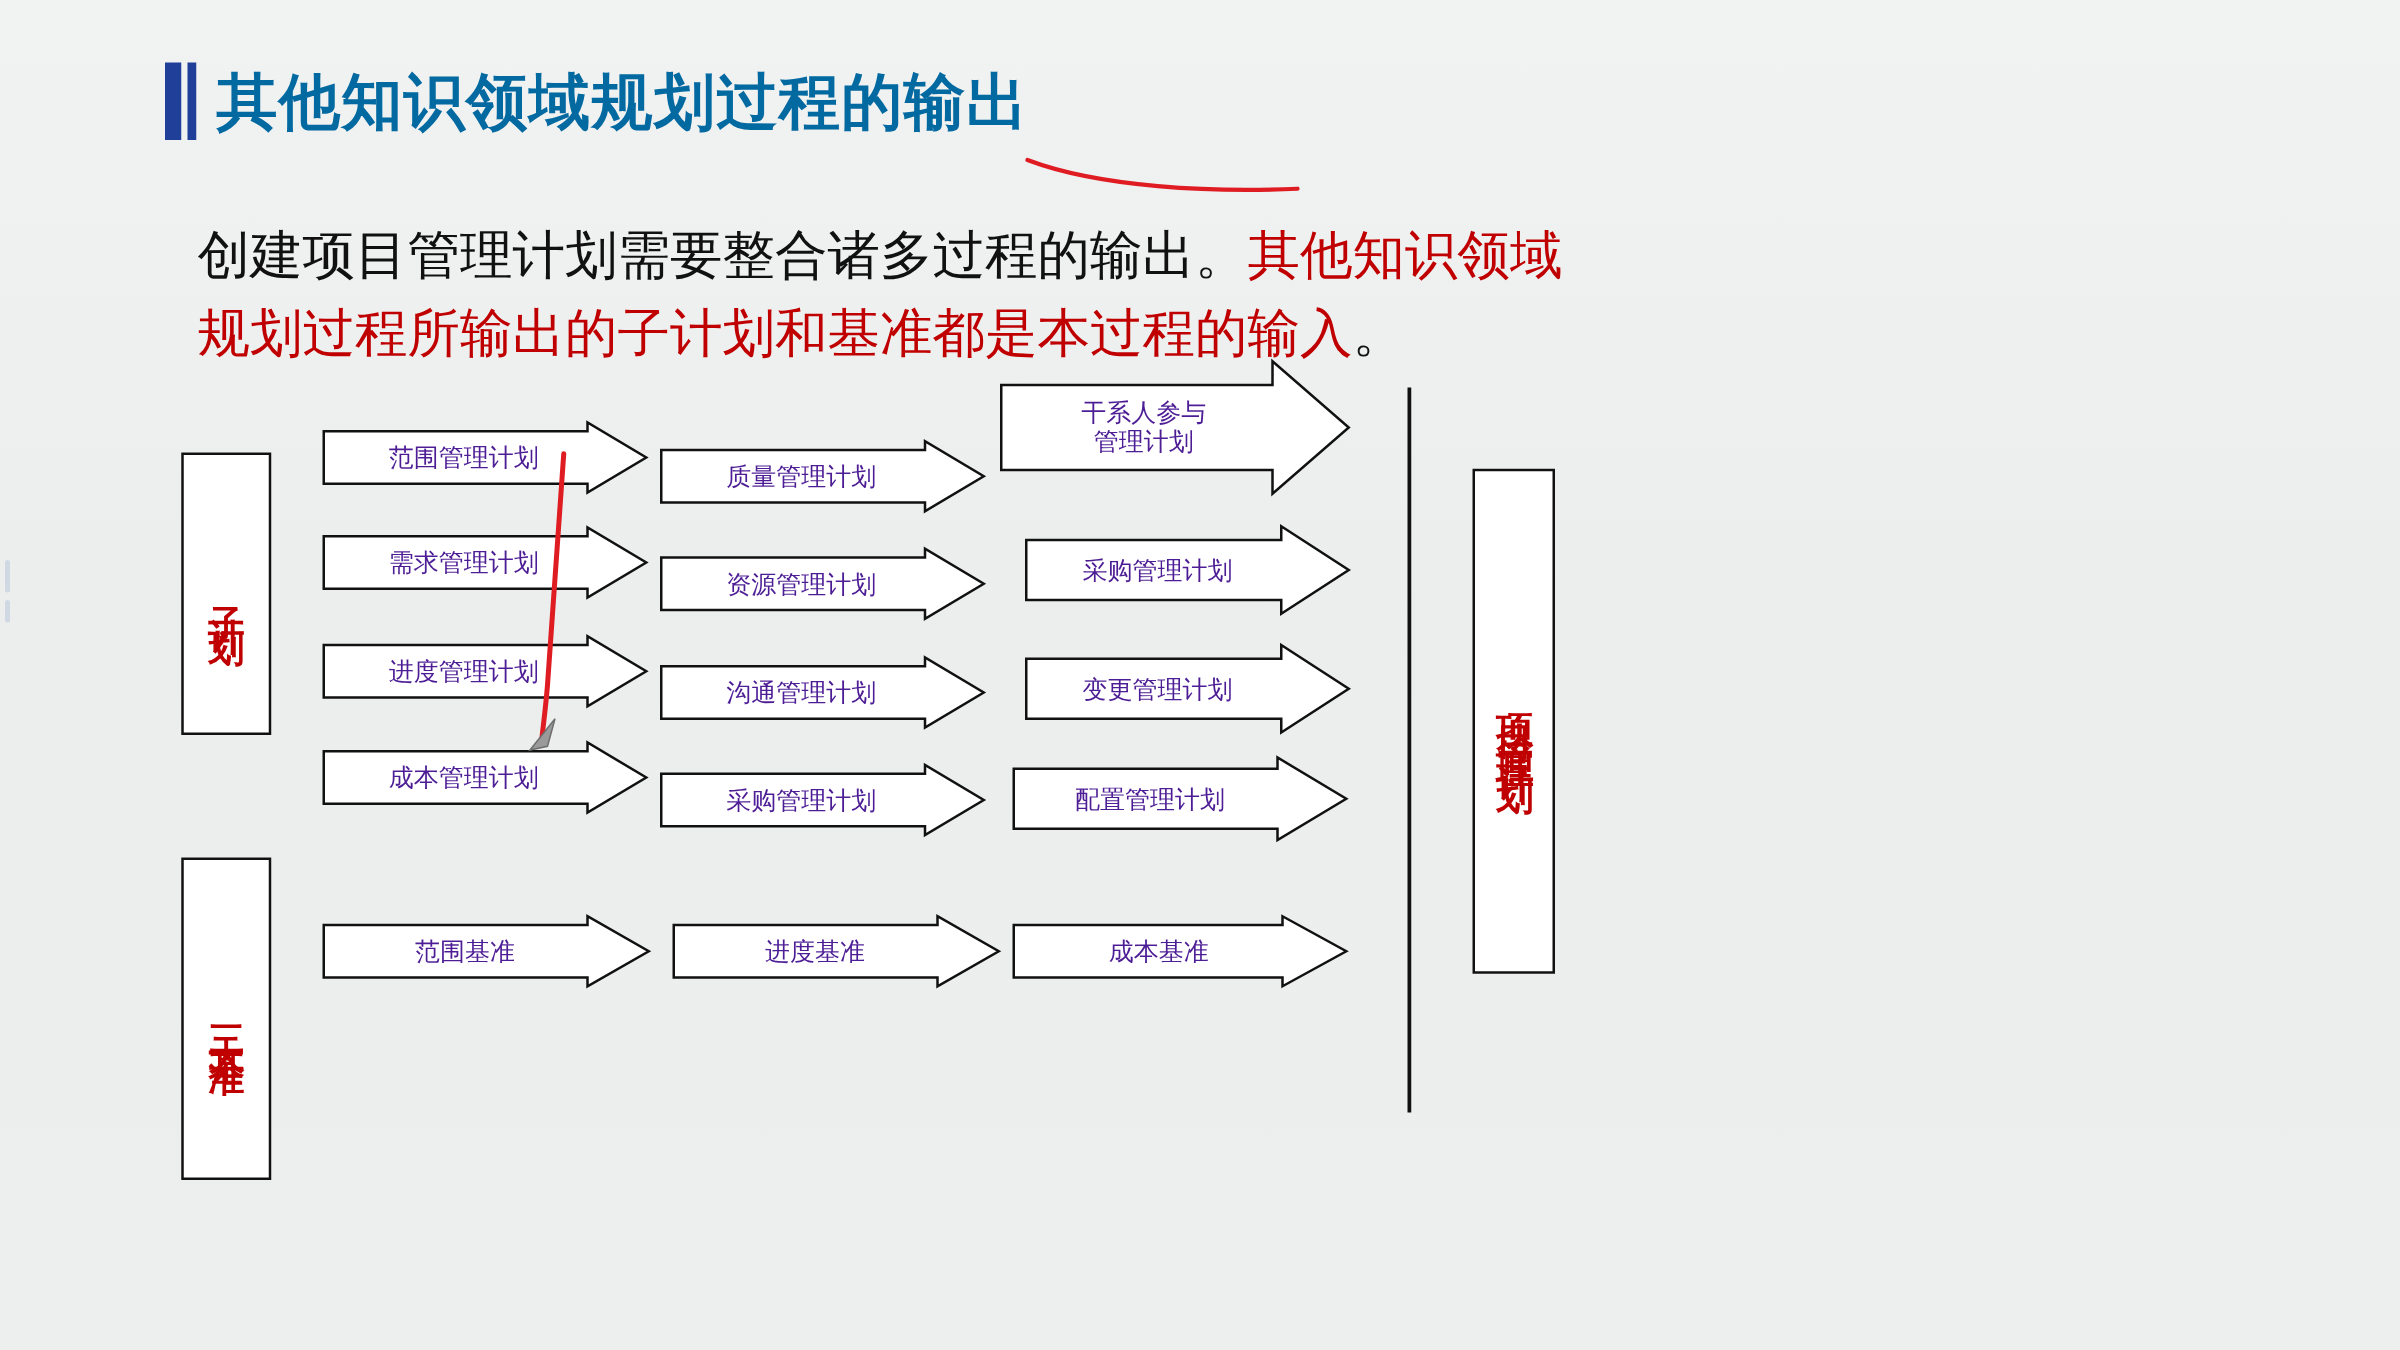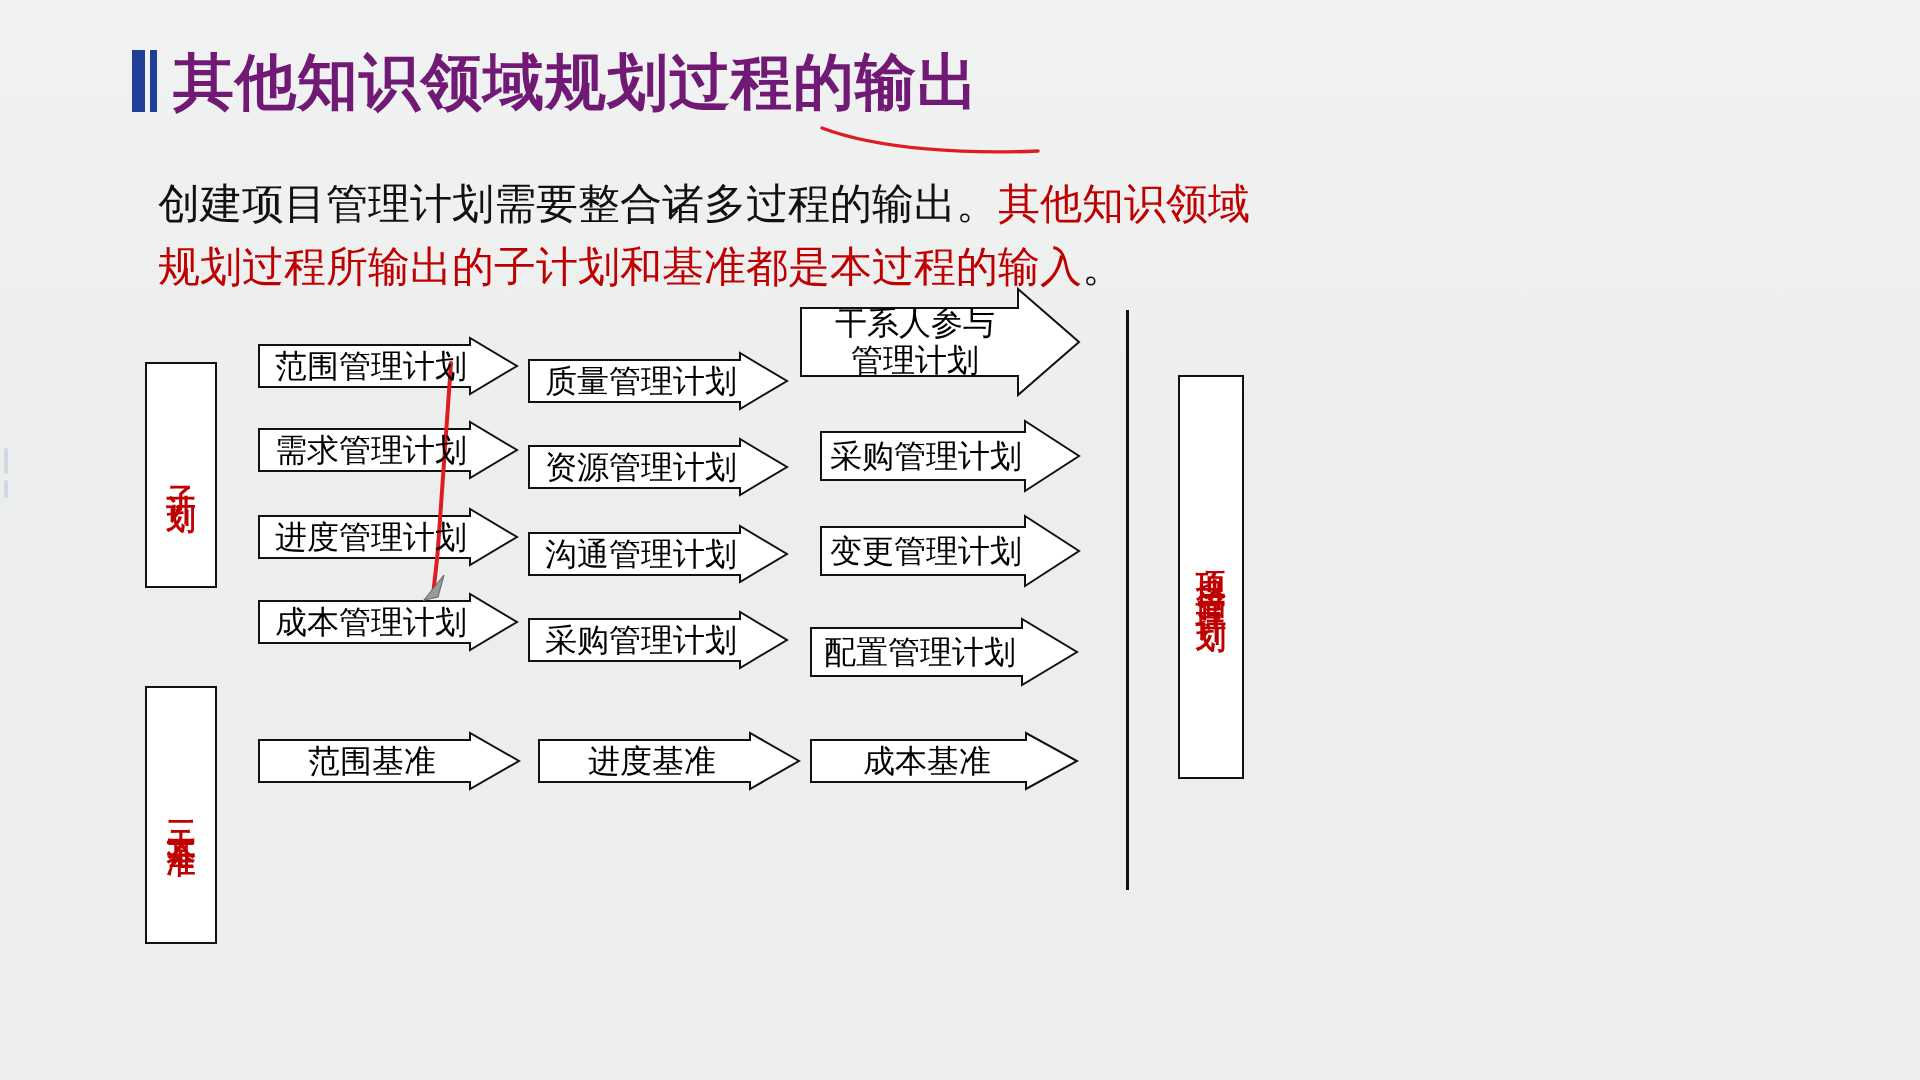--- a/index.html
+++ b/index.html
@@ -22,21 +22,21 @@
   }
 
   
   .title-row{
     position:absolute;left:132px;top:50px;display:flex;align-items:center;
   }
   .title-bars{display:flex;gap:5px;margin-right:16px;}
   .title-bars i{display:block;width:13px;height:62px;background:#1f3f99;}
   .title-bars i.thin{width:7px;}
   .title-text{
-    font-size:61px;font-weight:bold;color:#701a75;letter-spacing:1px;
+    font-size:49px;font-weight:bold;color:#0369a1;letter-spacing:1px;
     line-height:1;white-space:nowrap;
     font-family:"DejaVu Sans","Liberation Sans",sans-serif;
   }
   .title-underline{position:absolute;left:820px;top:120px;}
 
   
   .para{
     position:absolute;left:158px;top:172px;width:1120px;
     font-size:42px;line-height:1.5;color:#111;
     font-family:"DejaVu Sans","Liberation Sans",sans-serif;
@@ -70,21 +70,21 @@
 
   
   .arrow{
     position:absolute;
     display:flex;align-items:center;
     box-sizing:border-box;
   }
   .arrow svg{position:absolute;left:0;top:0;overflow:visible;}
   .arrow .lbl{
     position:relative;z-index:2;width:100%;text-align:center;
-    font-size:32px;color:#000000;line-height:1.15;
+    font-size:20px;color:#4c1d95;line-height:1.15;
     font-family:"DejaVu Sans","Liberation Sans",sans-serif;
     padding-right:34px;box-sizing:border-box;
     white-space:pre-line;
   }
   .divider{position:absolute;background:#111;}
   .ink{position:absolute;left:0;top:0;pointer-events:none;}
 </style>
 </head>
 <body>
 
@@ -196,21 +196,21 @@
     <span class="lbl" style="padding-right:48px;">采购管理计划</span>
   </div>
 
   <div class="arrow" style="left:820px;top:235px;width:260px;height:72px;align-items:center;">
     <svg width="260" height="72" viewBox="0 0 260 72" preserveAspectRatio="none">
       <polygon points="1,12 205,12 205,1 259,36 205,71 205,60 1,60" fill="#ffffff" stroke="#111" stroke-width="2"></polygon>
     </svg>
     <span class="lbl" style="padding-right:48px;">变更管理计划</span>
   </div>
 
-  <div class="arrow" style="left:810px;top:338px;width:268px;height:68px;">
+  <div class="arrow" style="left:810px;top:325px;width:268px;height:68px;">
     <svg width="268" height="68" viewBox="0 0 268 68" preserveAspectRatio="none">
       <polygon points="1,10 212,10 212,1 267,34 212,67 212,58 1,58" fill="#ffffff" stroke="#111" stroke-width="2"></polygon>
     </svg>
     <span class="lbl" style="padding-right:48px;">配置管理计划</span>
   </div>
 
   <div class="arrow" style="left:258px;top:452px;width:262px;height:58px;">
     <svg width="262" height="58" viewBox="0 0 262 58" preserveAspectRatio="none">
       <polygon points="1,8 212,8 212,1 261,29 212,57 212,50 1,50" fill="#ffffff" stroke="#111" stroke-width="2"></polygon>
     </svg>

